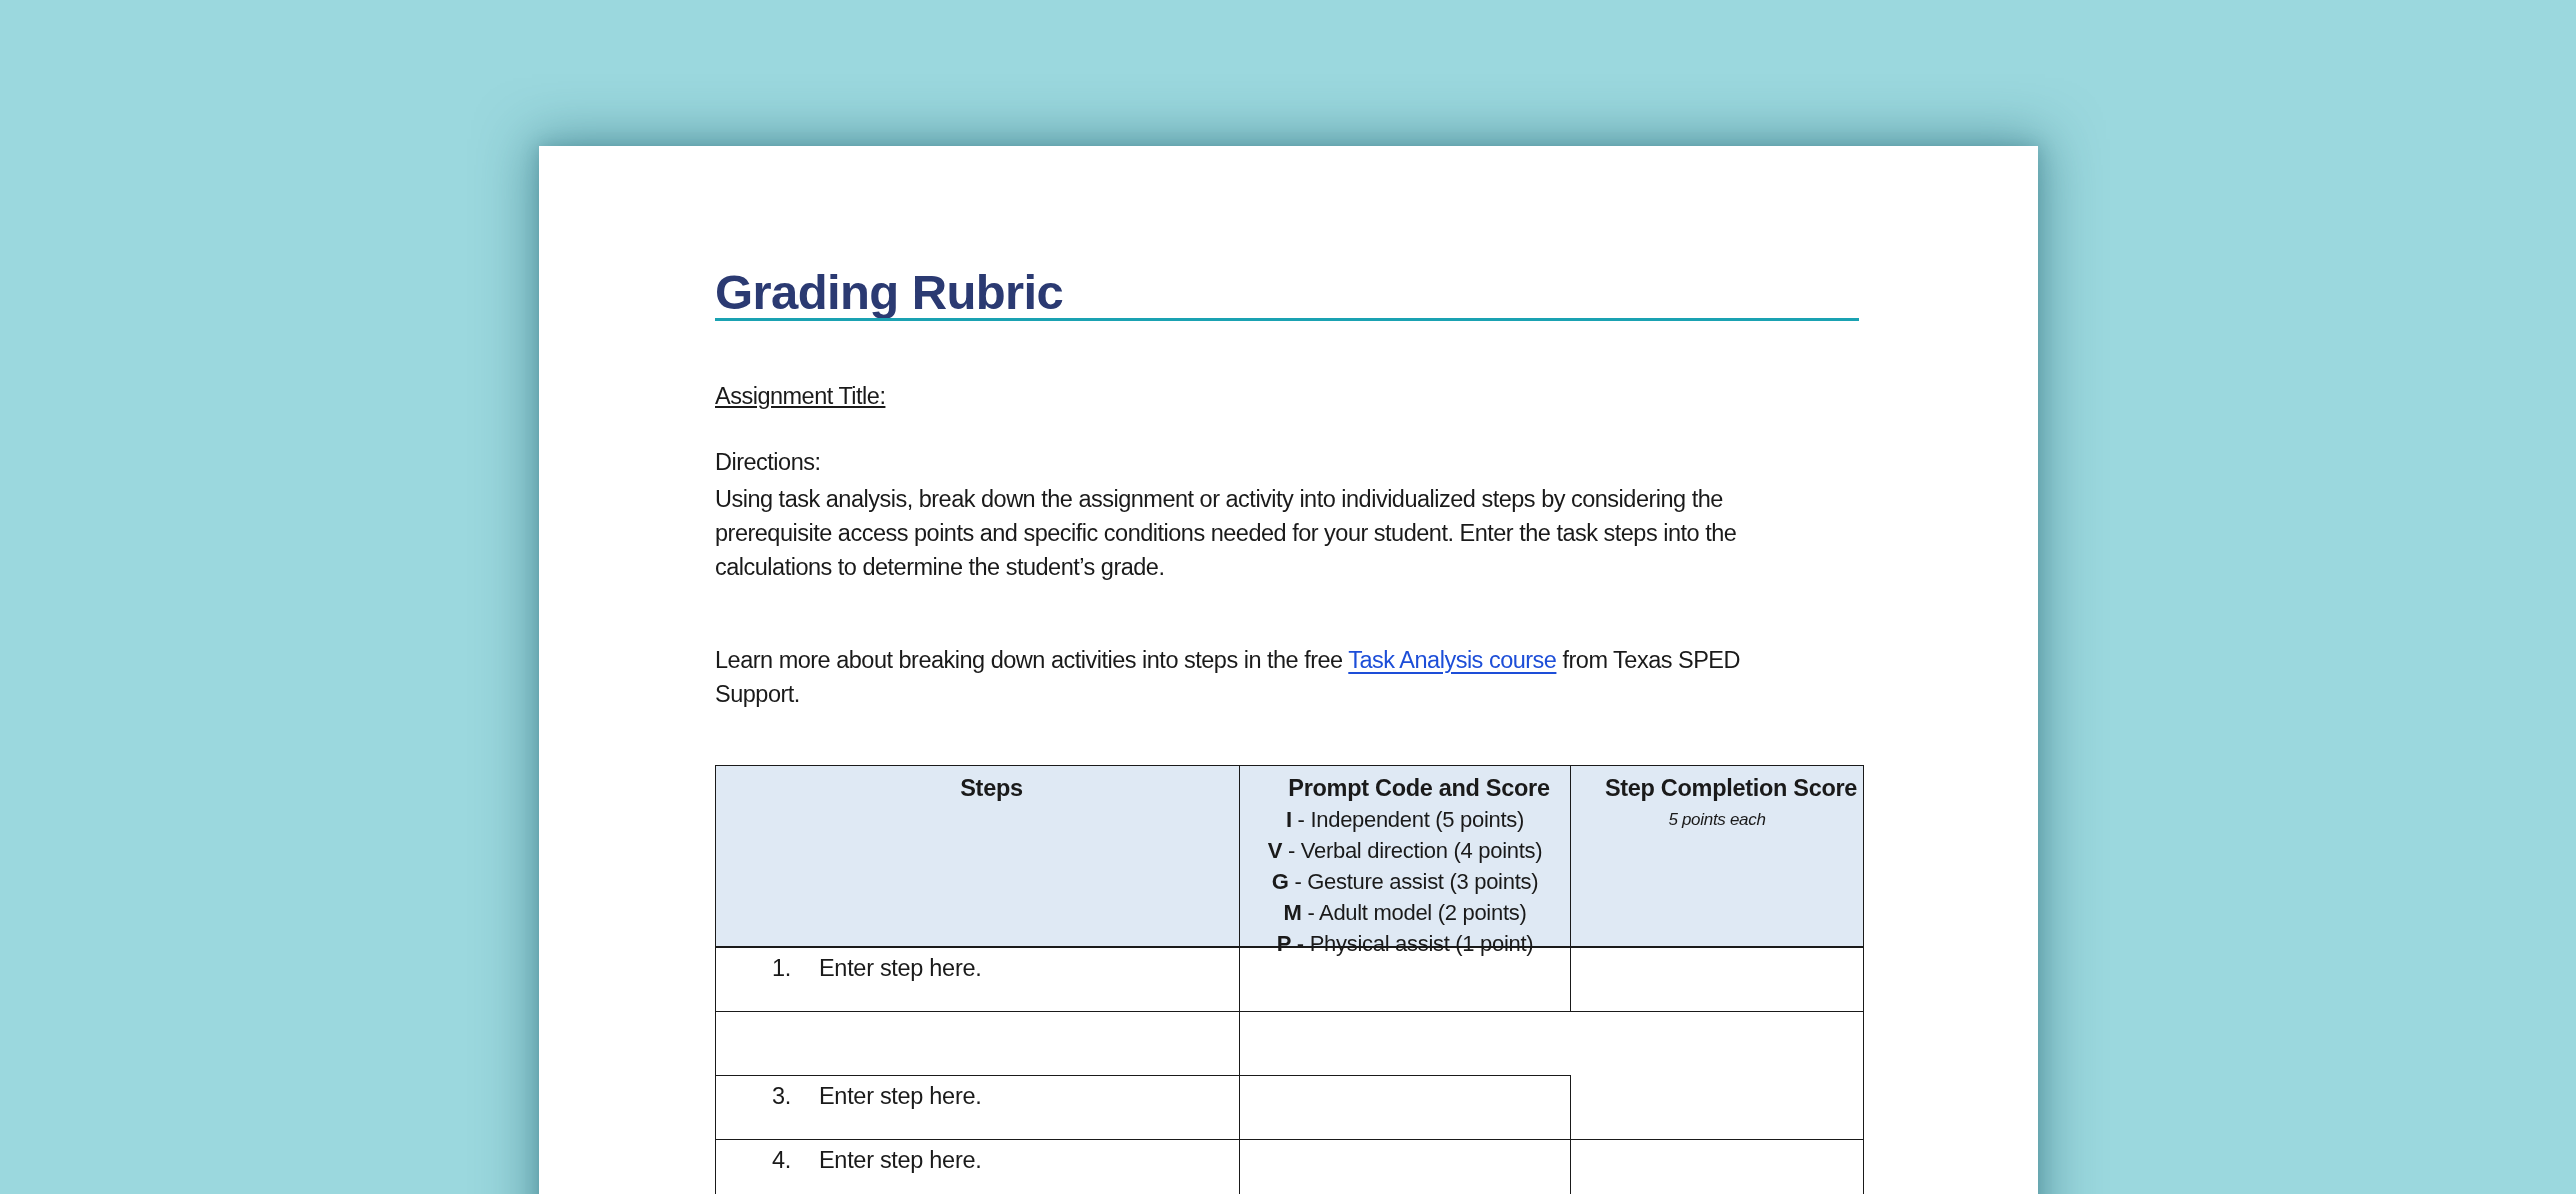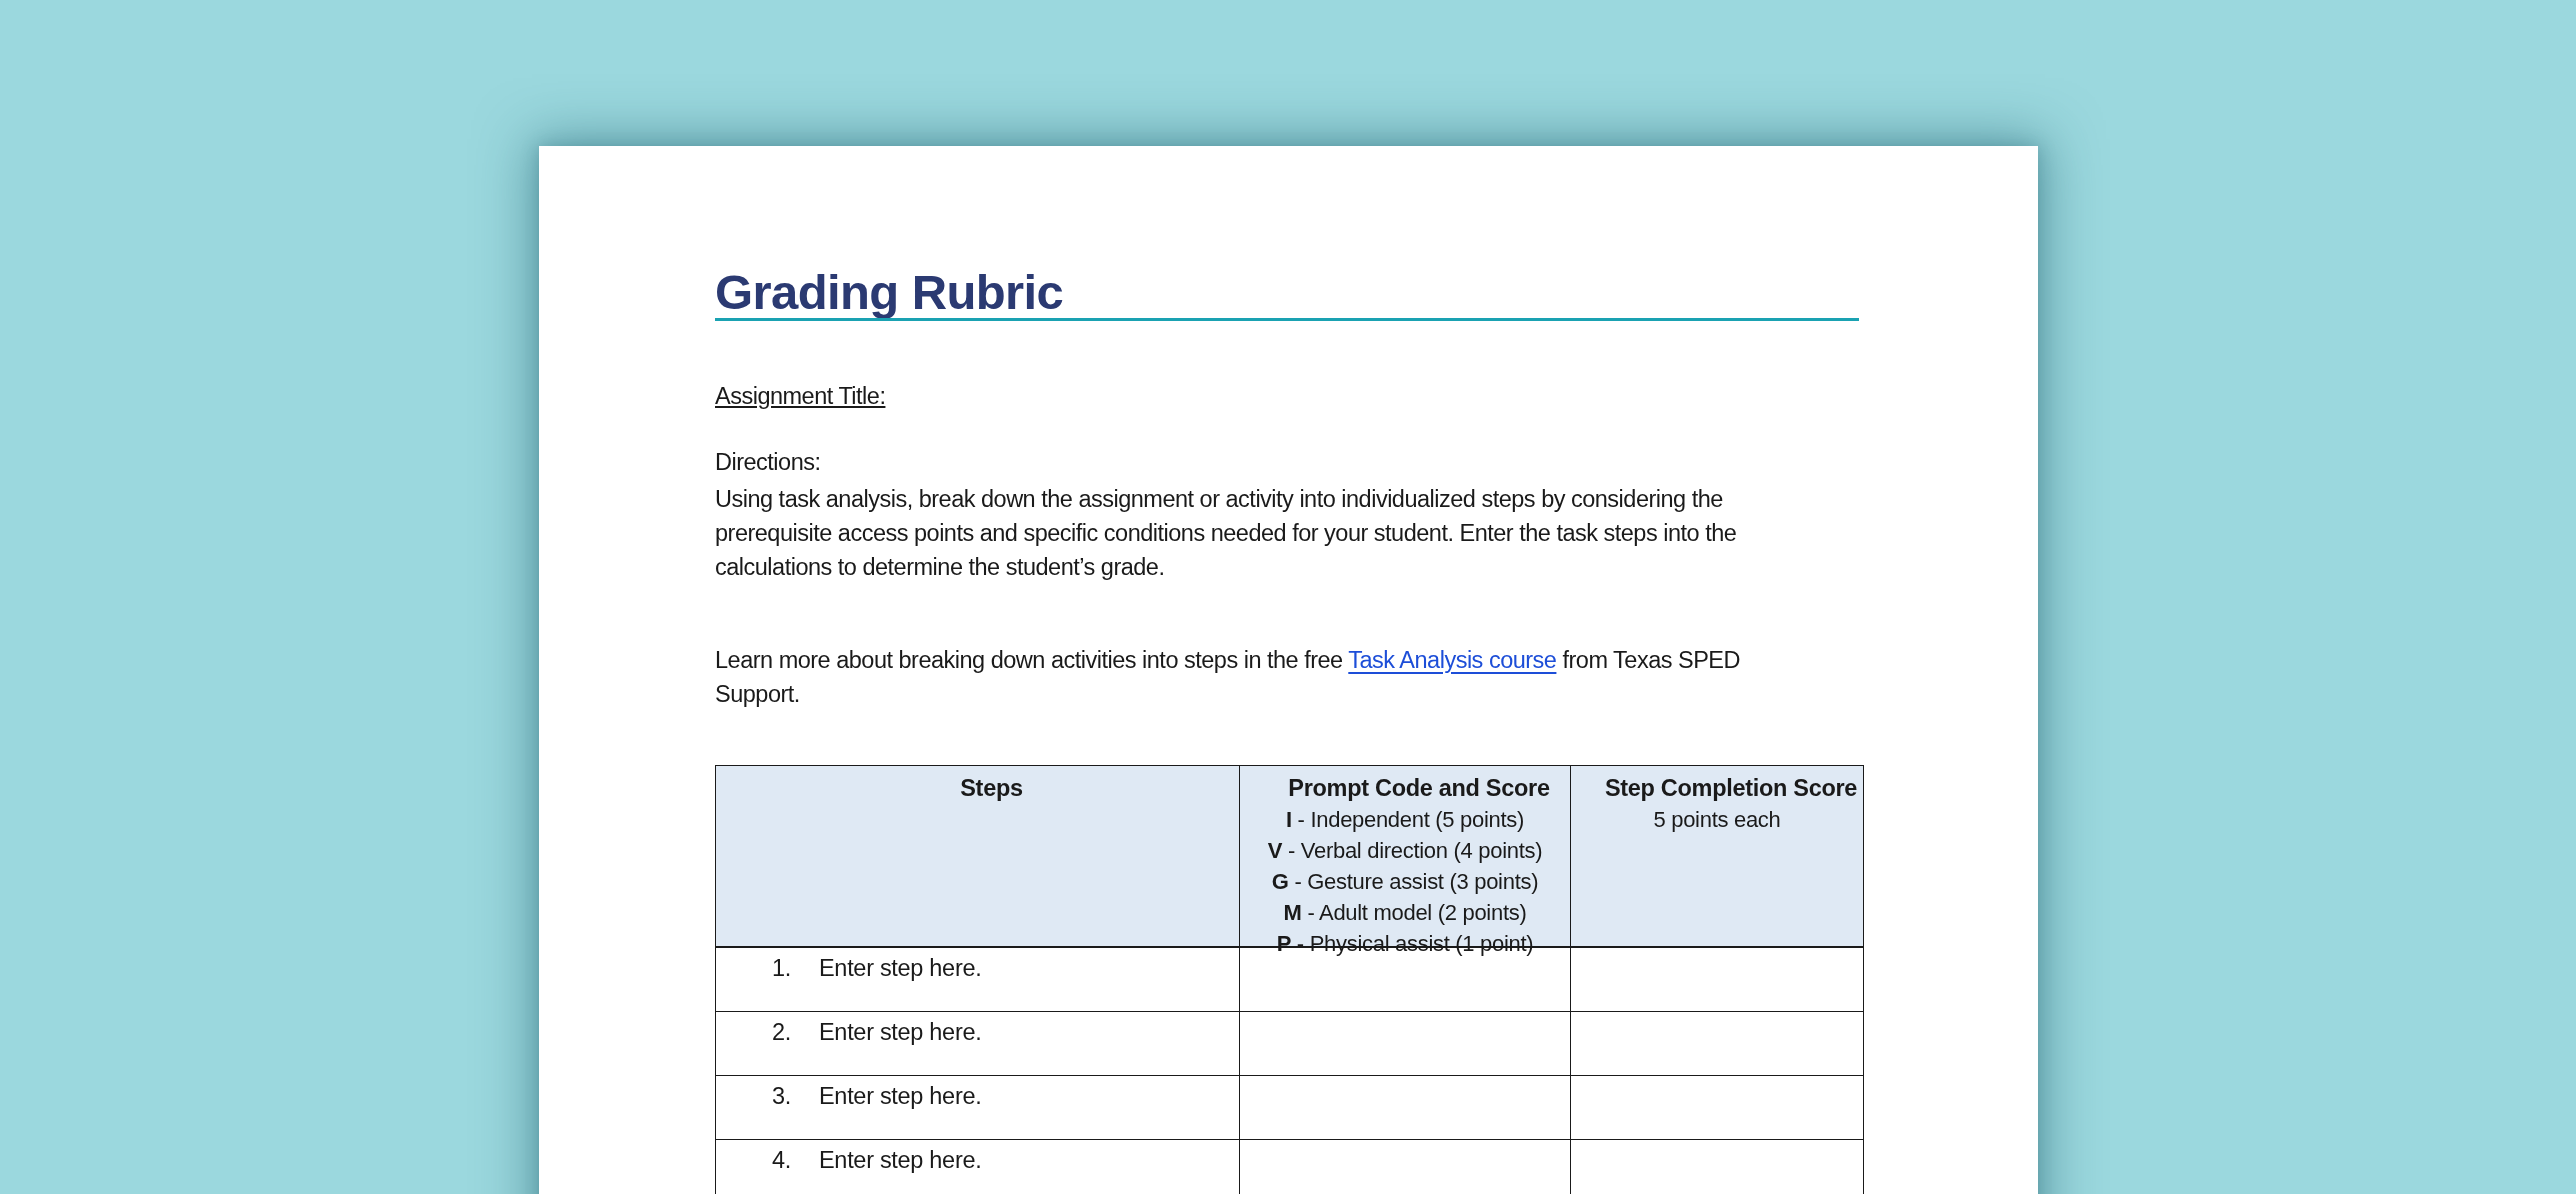--- a/index.html
+++ b/index.html
@@ -94,24 +94,25 @@
     padding-left: 28px;
   }
   .code-line {
     font-size: 22px;
     line-height: 31px;
     letter-spacing: -0.3px;
     white-space: nowrap;
   }
   .code-line b { font-weight: bold; }
   .th-sub {
-    font-size: 22px;
+    font-size: 17px;
     line-height: 31px;
     letter-spacing: -0.3px;
     white-space: nowrap;
+    font-style: italic;
   }
   .tbody-row .cell {
     border-bottom: 1.8px solid #1a1a1a;
     height: 64px;
   }
   .step-cell {
     padding: 5.9px 0 0 56px;
     font-size: 23.5px;
     line-height: 28px;
     letter-spacing: -0.3px;
@@ -165,21 +166,20 @@
       </div>
     </div>
 
     <div class="trow tbody-row">
       <div class="cell first step-cell"><span class="step-num">1.</span><span>Enter step here.</span></div>
       <div class="cell mid-l"></div>
       <div class="cell"></div>
     </div>
 
     <div class="trow tbody-row">
-      <div class="cell first step-cell"><span class="step-num">2.</span><span>Enter step here.</span></div>
       <div class="cell mid-l"></div>
       <div class="cell"></div>
     </div>
 
     <div class="trow tbody-row">
       <div class="cell first step-cell"><span class="step-num">3.</span><span>Enter step here.</span></div>
       <div class="cell mid-l"></div>
       <div class="cell"></div>
     </div>
 

